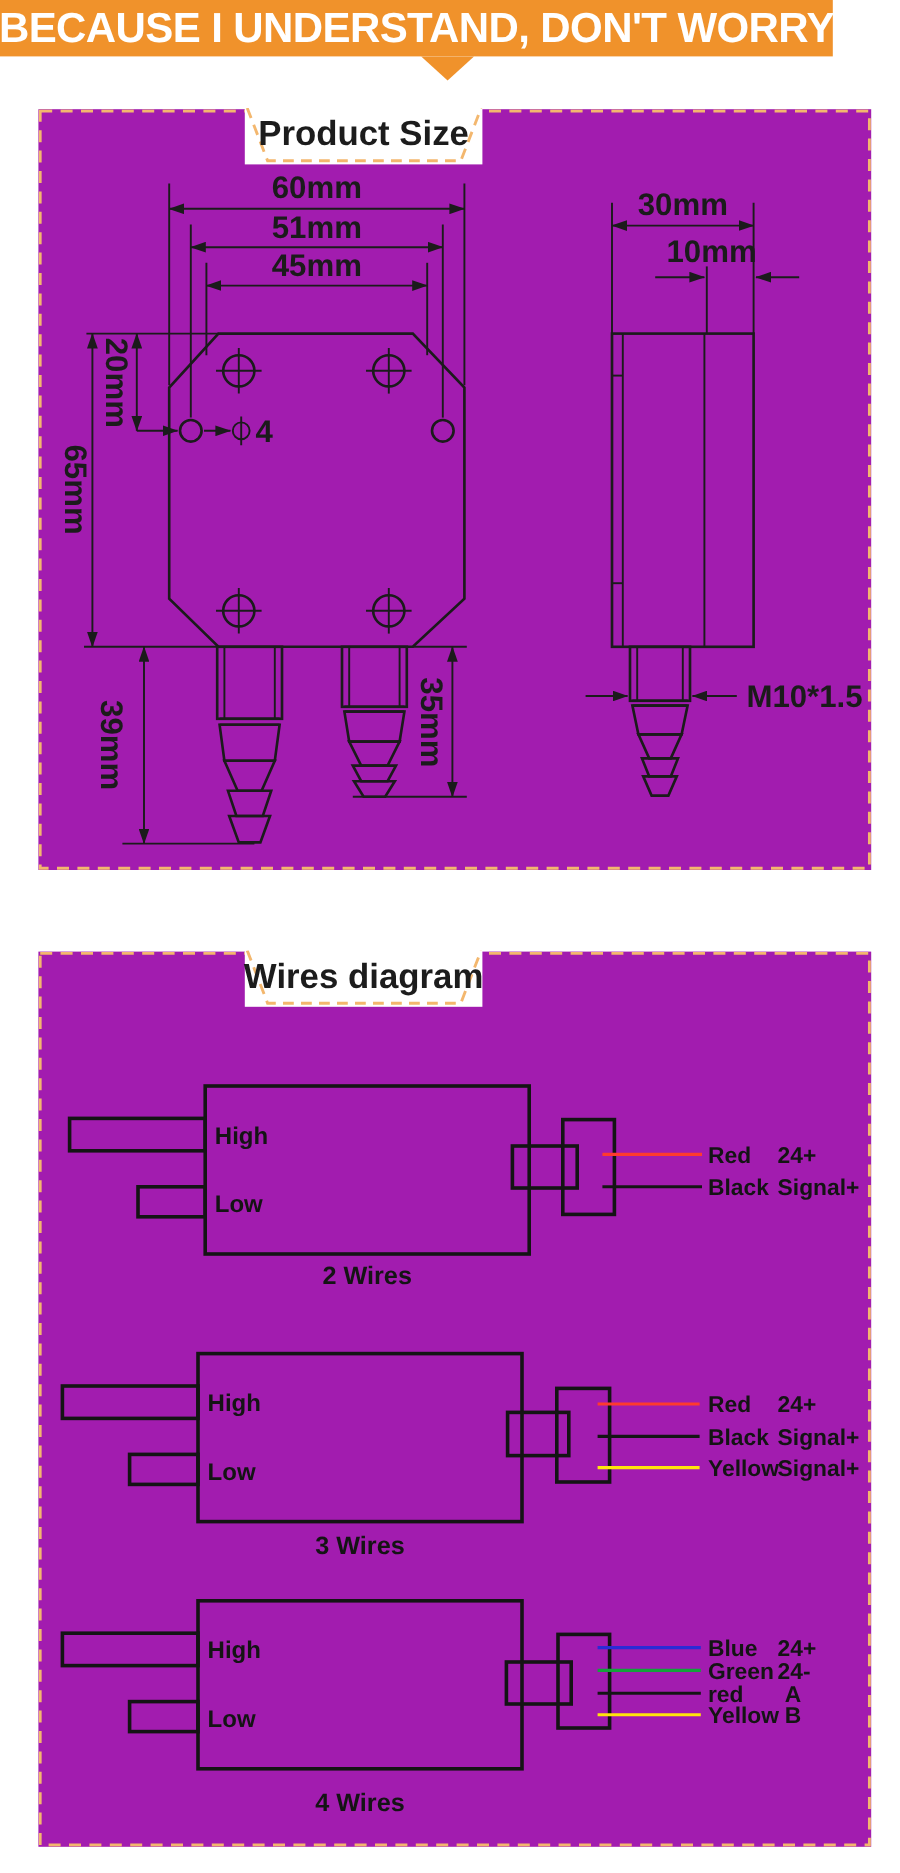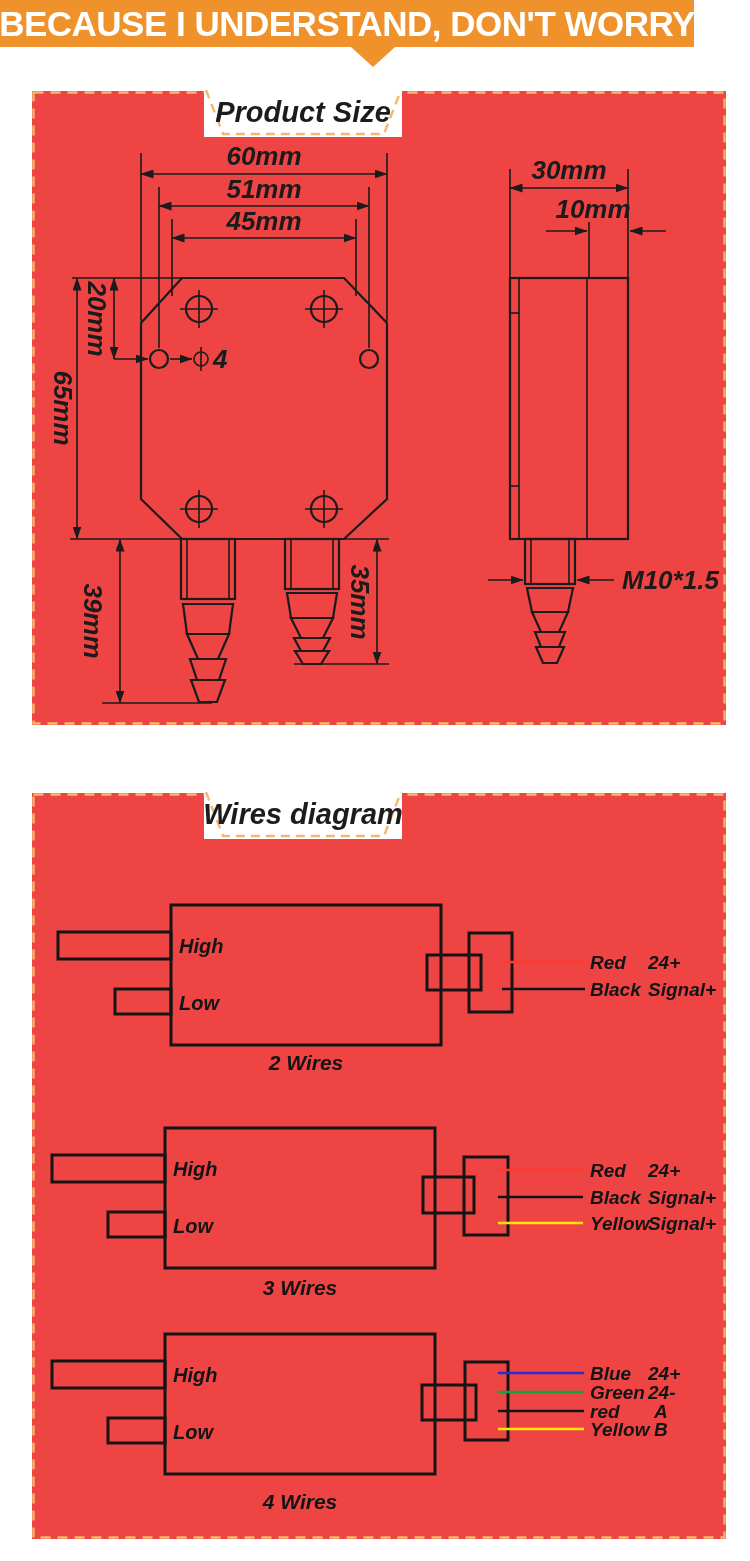--- a/index.html
+++ b/index.html
@@ -8,21 +8,21 @@
 
   
   #banner{position:absolute;left:0;top:0;width:694px;height:47px;background:#F0922B;
           display:flex;align-items:center;justify-content:center;}
   #banner h1{margin:0;color:#ffffff;font-size:35px;font-weight:700;letter-spacing:-0.5px;white-space:nowrap;}
   #banner-tri{position:absolute;left:351px;top:47px;width:0;height:0;
               border-left:22px solid transparent;border-right:22px solid transparent;
               border-top:20px solid #F0922B;}
 
   
-  .sec-box{position:absolute;left:32px;width:694px;background:#ef4444;font-style:italic;}
+  .sec-box{position:absolute;left:32px;width:694px;background:#a21caf;}
   #box-product{top:91px;height:634px;}
   #box-wiring{top:793px;height:746px;}
   .box-border{position:absolute;left:0;top:0;}
 
   
   .sec-tab{position:absolute;top:-1px;left:172px;width:198px;height:47px;background:#ffffff;}
   .sec-tab svg{position:absolute;left:0;top:0;}
   .sec-title{position:absolute;left:0;top:0;width:100%;height:44px;display:flex;
              align-items:center;justify-content:center;
              font-size:29px;font-weight:700;color:#1c1c1c;white-space:nowrap;}

